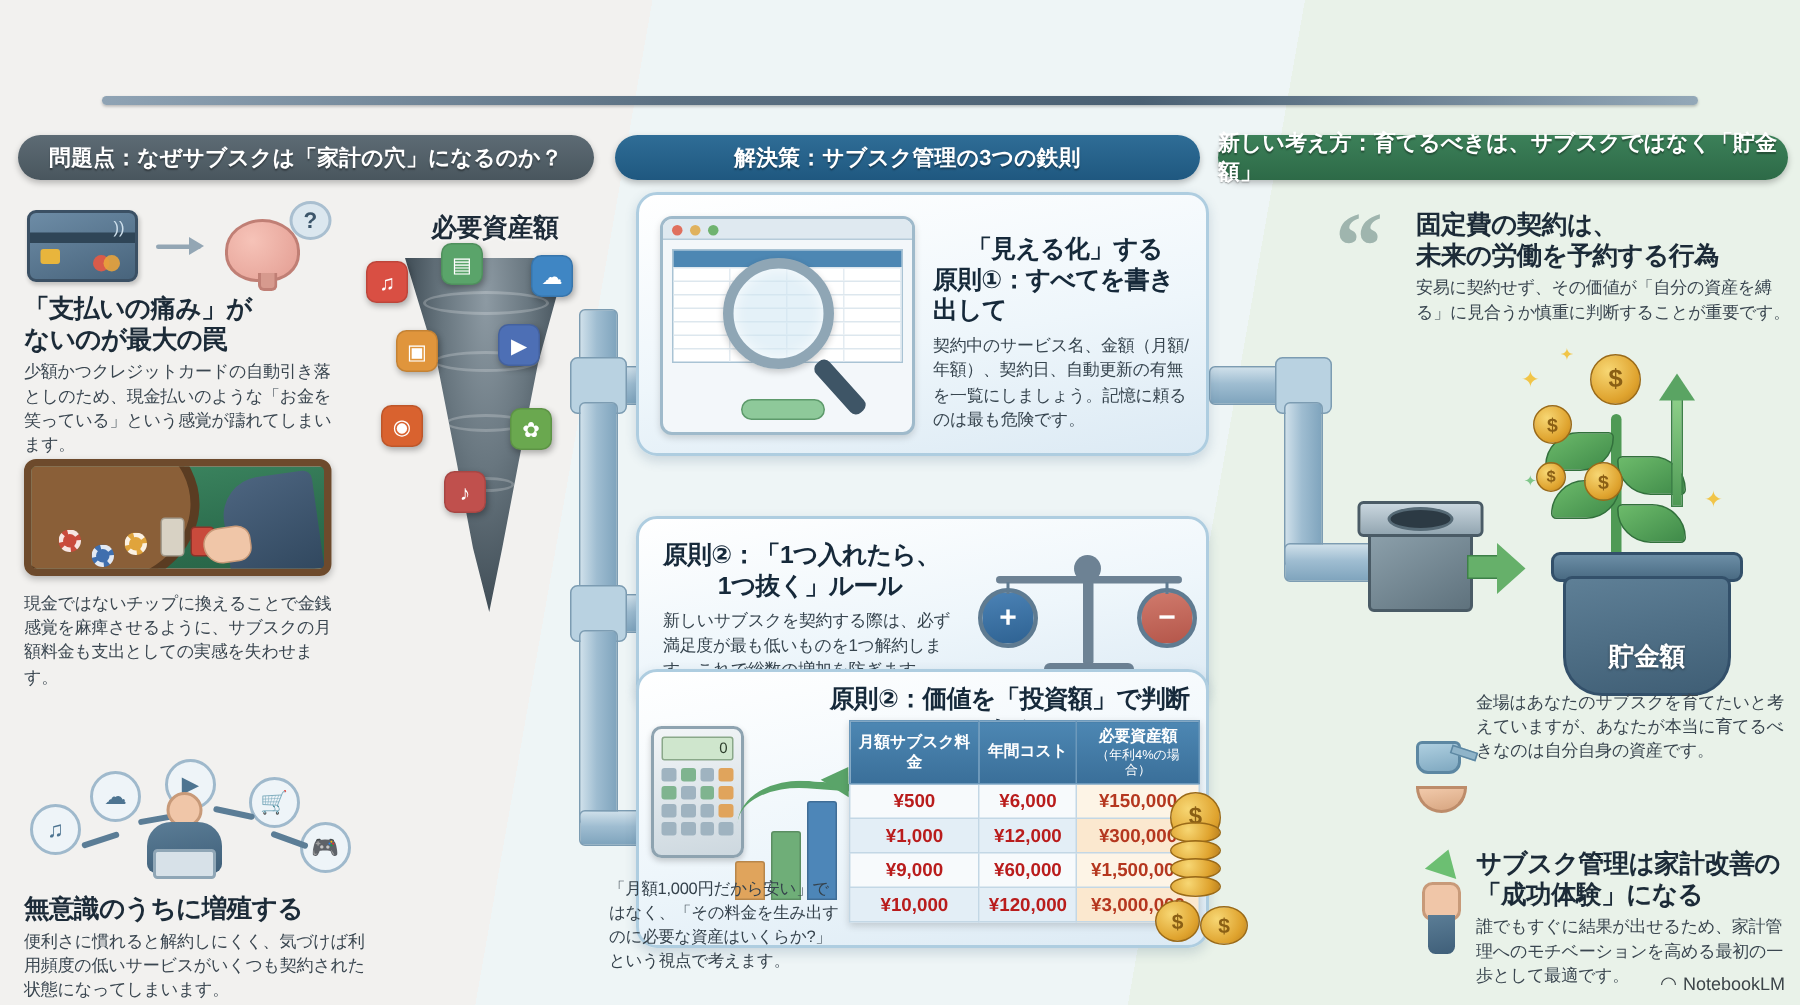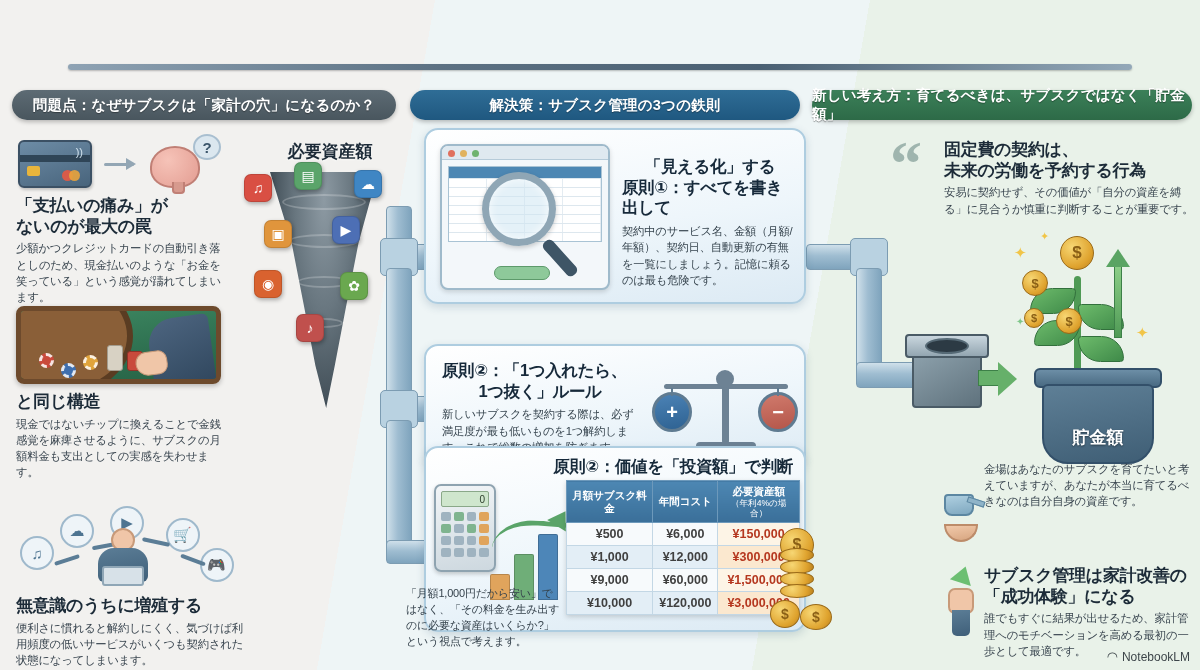--- a/index.html
+++ b/index.html
@@ -279,21 +279,21 @@
     position:absolute; border-collapse: collapse; border: 1.5px solid #7fa3bd;
     box-shadow:0 2px 5px rgba(0,0,0,0.16); background:#fff;
   }
   .tbl th {
     background: linear-gradient(180deg,#4d87b3,#3a6f99);
     color:#fff; font-size:10.5px; font-weight:bold; line-height:1.2;
     padding:4px 5px; border:1px solid #6d99bb; text-align:center;
   }
   .tbl th .sub { font-size:8.6px; font-weight:normal; display:block; }
   .tbl td {
-    font-size:12.5px; font-weight:bold; color:#404040; text-align:center;
+    font-size:12.5px; font-weight:bold; color:#b91c1c; text-align:center;
     padding:4px 6px; border:1px solid #c3d7e5; white-space:nowrap;
   }
   .tbl tr:nth-child(odd) td { background:#f7fafc; }
   .tbl tr:nth-child(even) td { background:#e3eef6; }
   .tbl td.hl { color:#b5371f; }
   .tbl tr:nth-child(even) td.hl { background:#fbe8cf; }
   .tbl tr:nth-child(odd) td.hl { background:#fdf4e6; }
 
   .foot-note {
     position:absolute; font-size:11px; color:#35424c; line-height:1.45; letter-spacing:-0.2px;
@@ -430,21 +430,20 @@
       <span class="chip" style="left:40px; top:52px; background:#3f6fae;"></span>
       <span class="chip" style="left:62px; top:44px; background:#e0a43c;"></span>
       <span class="stackc" style="left:86px; top:34px; height:26px; background:#d8d2c4; border:1px solid #a39c8e;"></span>
       <span class="stackc" style="left:106px; top:40px; height:20px; background:#c94a3c; border:1px solid #8f3228;"></span>
       <span class="hand"></span>
     </div>
   </div>
 
   <div class="blk" style="left:16px; top:392px; width:214px;">
     <div class="h-lead">
-      <div>と同じ構造</div>
     </div>
     <div class="p-body">現金ではないチップに換えることで金銭感覚を麻痺させるように、サブスクの月額料金も支出としての実感を失わせます。</div>
   </div>
 
   <div class="art" style="left:14px; top:500px; width:220px; height:90px;">
     <div class="node" style="position:absolute; left:6px; top:36px;">♫</div>
     <div class="node" style="position:absolute; left:46px; top:14px;">☁</div>
     <div class="node" style="position:absolute; left:96px; top:6px;">▶</div>
     <div class="node" style="position:absolute; left:152px; top:18px;">🛒</div>
     <div class="node" style="position:absolute; left:186px; top:48px;">🎮</div>

